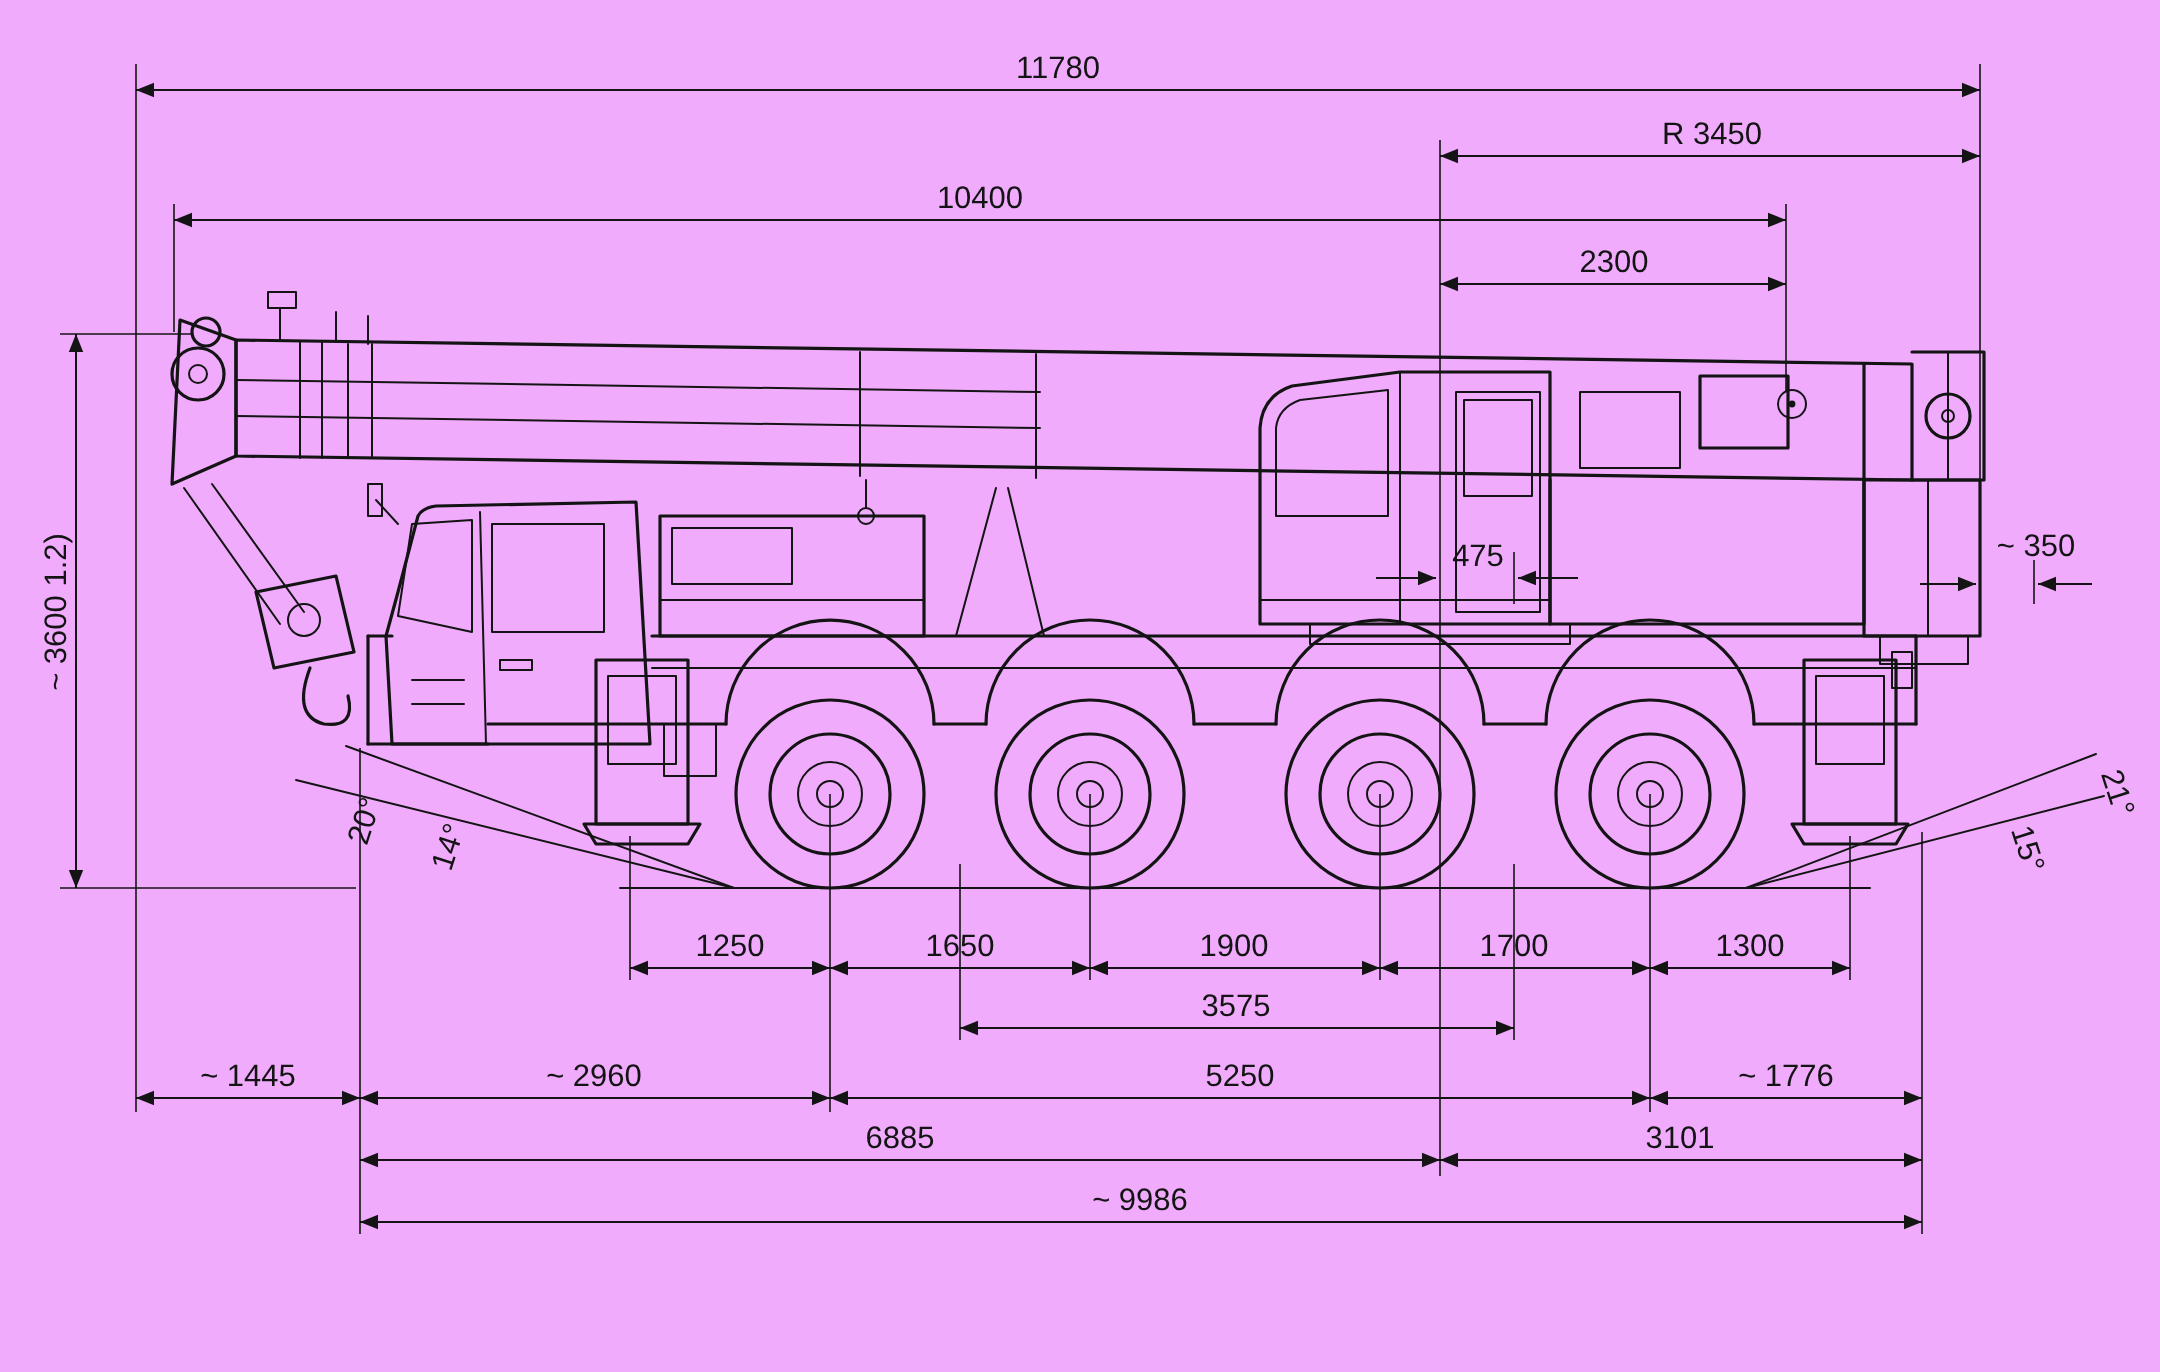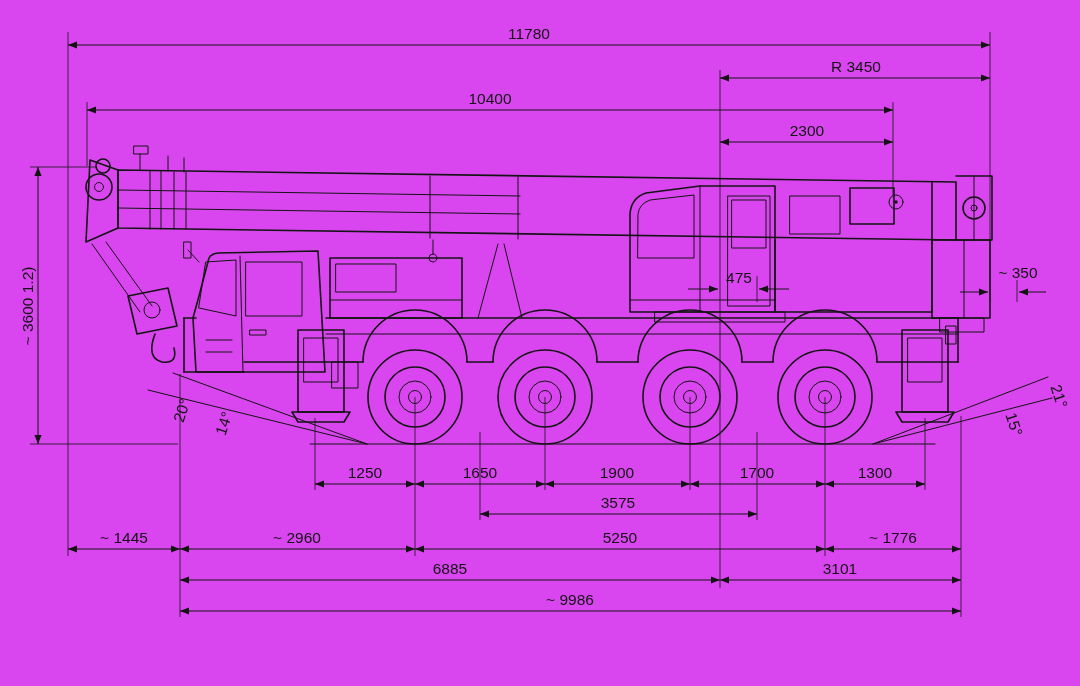--- a/index.html
+++ b/index.html
@@ -1,16 +1,16 @@
 <!DOCTYPE html>
 <html><head>
 <meta charset="utf-8">
 <style>
   html,body{margin:0;padding:0;background:#fff;}
-  .canvas{position:relative;width:1080px;height:686px;background:#d946ef;overflow:hidden;
+  .canvas{position:relative;width:1080px;height:686px;background:#f0abfc;overflow:hidden;
           font-family:"Liberation Sans",sans-serif;}
   svg{display:block;}
   .art   {stroke:#141414;stroke-width:1.6;fill:none;stroke-linejoin:round;stroke-linecap:round;}
   .artth {stroke:#141414;stroke-width:1;fill:none;stroke-linejoin:round;stroke-linecap:round;}
   .ext   {stroke:#141414;stroke-width:.8;fill:none;}
   .dim   {stroke:#141414;stroke-width:1;fill:none;
           marker-start:url(#arr);marker-end:url(#arr);}
   .dimE  {stroke:#141414;stroke-width:1;fill:none;marker-end:url(#arr);}
   .lbl   {font:15.5px "Liberation Sans",sans-serif;fill:#141414;text-anchor:middle;}
 </style>

